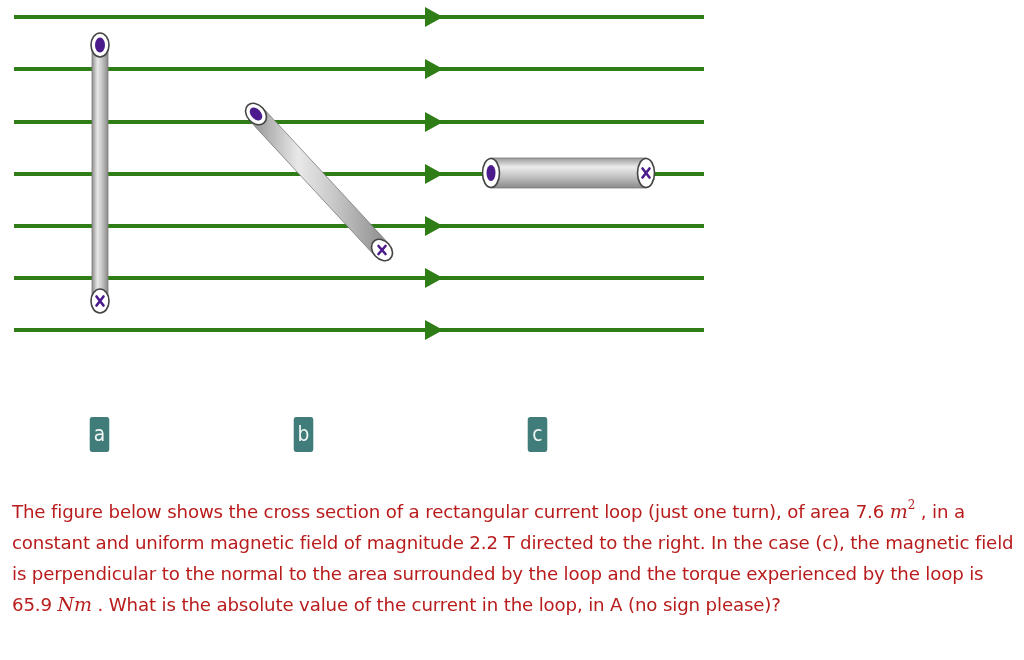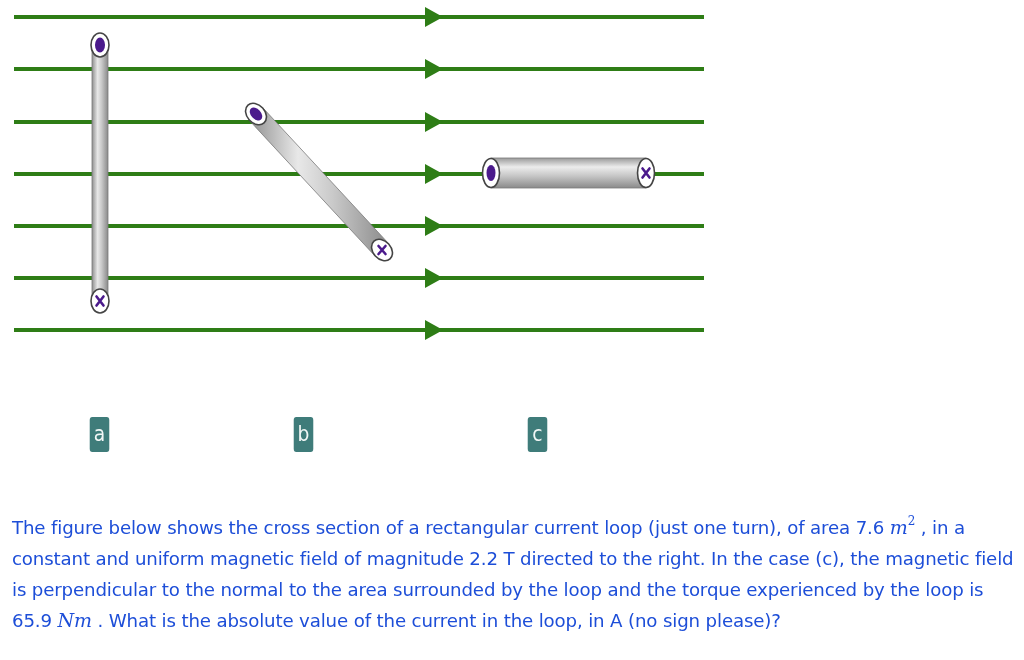--- a/index.html
+++ b/index.html
@@ -1,19 +1,19 @@
 <!DOCTYPE html>
 <html><head>
 <meta charset="utf-8">
 <style>
   html, body { margin:0; padding:0; background:#ffffff; }
   body { width:1024px; height:660px; position:relative; overflow:hidden; font-family:"Liberation Sans", sans-serif; }
   #figure { position:absolute; left:0; top:0; width:1024px; height:480px; }
   .label-box { position:absolute; width:23px; height:35px; background:#3f7c7a; border-radius:3px; color:#f2f7f6; font-family:"DejaVu Sans", sans-serif; font-size:22px; line-height:33px; text-align:center; transform:scaleX(0.85); }
-  #question { position:absolute; left:12px; top:512px; width:1010px; font-family:"DejaVu Sans", sans-serif; font-size:18.2px; line-height:31px; color:#1d4ed8; letter-spacing:-0.15px; }
+  #question { position:absolute; left:12px; top:496px; width:1010px; font-family:"DejaVu Sans", sans-serif; font-size:18.2px; line-height:31px; color:#b91c1c; letter-spacing:-0.15px; }
   .math { font-family:"DejaVu Serif", serif; font-style:italic; font-size:19px; }
   sup { font-family:"DejaVu Serif", serif; font-style:normal; font-size:12px; vertical-align:9px; line-height:0; }
 </style>
 </head>
 <body>
 
 <div id="figure">
   <svg width="1024" height="480" viewBox="0 0 1024 480">
     <defs>
       <linearGradient id="wireV" x1="0" y1="0" x2="1" y2="0">

